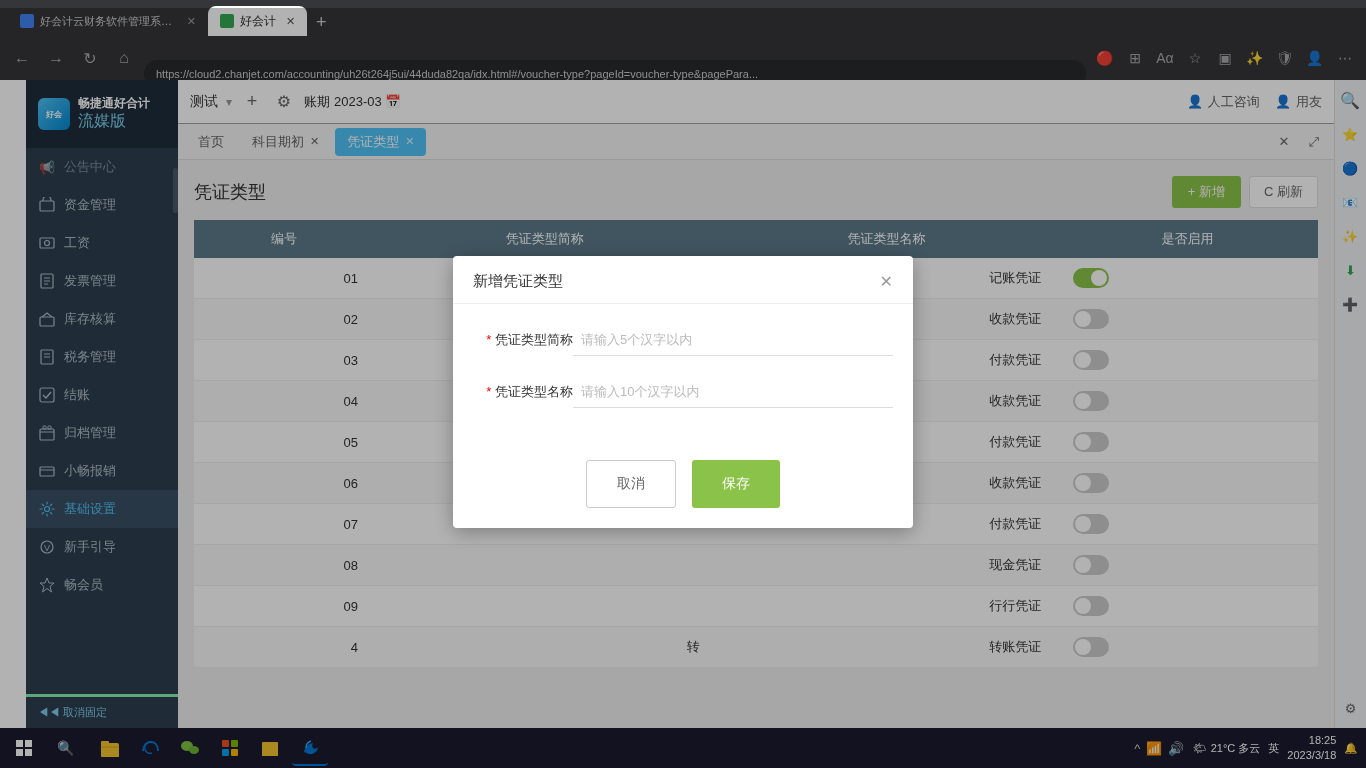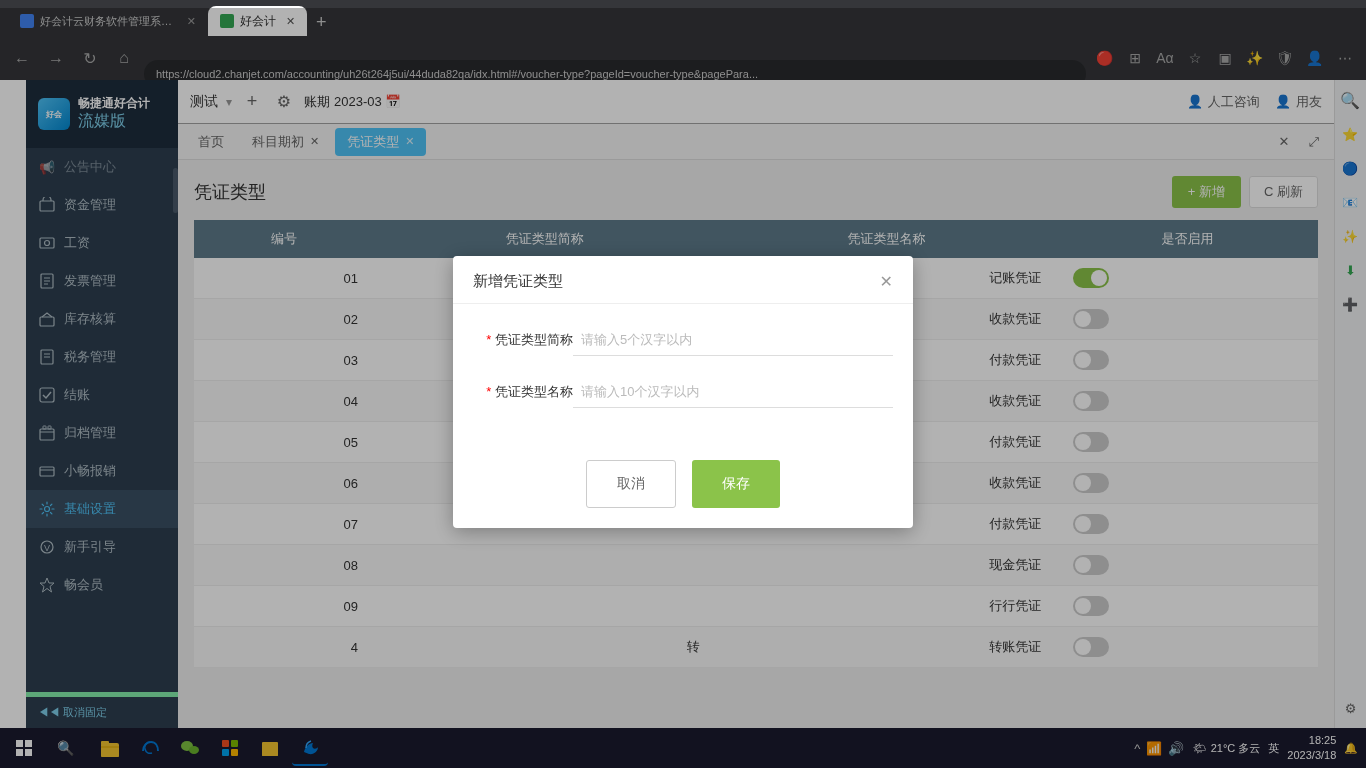--- a/index.html
+++ b/index.html
@@ -35,21 +35,21 @@
     .sidebar-version { color: #7ecfea; font-size: 16px; }
 
     .sidebar-scroll { flex: 1; overflow-y: auto; }
     .sidebar-scroll::-webkit-scrollbar { width: 4px; }
     .sidebar-scroll::-webkit-scrollbar-thumb { background: #4a5a6a; }
 
     .sidebar-item { display: flex; align-items: center; padding: 10px 12px; color: #b0bec5; cursor: pointer; gap: 8px; font-size: 13px; }
     .sidebar-item.active { background: #3a4f63; color: #4fc3f7; }
     .sidebar-item-icon { width: 18px; height: 18px; flex-shrink: 0; display: flex; align-items: center; justify-content: center; }
 
-    .sidebar-bottom { padding: 8px 12px; color: #7ecfea; font-size: 11px; cursor: pointer; border-top: 5px solid #86efac; }
+    .sidebar-bottom { padding: 8px 12px; color: #7ecfea; font-size: 11px; cursor: pointer; border-top: 3px solid #86efac; }
 
     
     .topbar { height: 44px; background: #fff; border-bottom: 1px solid #a3a3a3; display: flex; align-items: center; padding: 0 12px; gap: 8px; }
     .company-name { font-size: 14px; color: #333; }
     .company-arrow { color: #999; font-size: 12px; }
     .topbar-plus { width: 24px; height: 24px; display: flex; align-items: center; justify-content: center; color: #666; font-size: 18px; cursor: pointer; }
     .topbar-gear { width: 24px; height: 24px; display: flex; align-items: center; justify-content: center; color: #666; font-size: 16px; cursor: pointer; }
     .topbar-period { display: flex; align-items: center; gap: 4px; color: #333; font-size: 13px; }
     .topbar-right { margin-left: auto; display: flex; align-items: center; gap: 16px; }
     .topbar-service { display: flex; align-items: center; gap: 4px; color: #666; font-size: 13px; cursor: pointer; }

